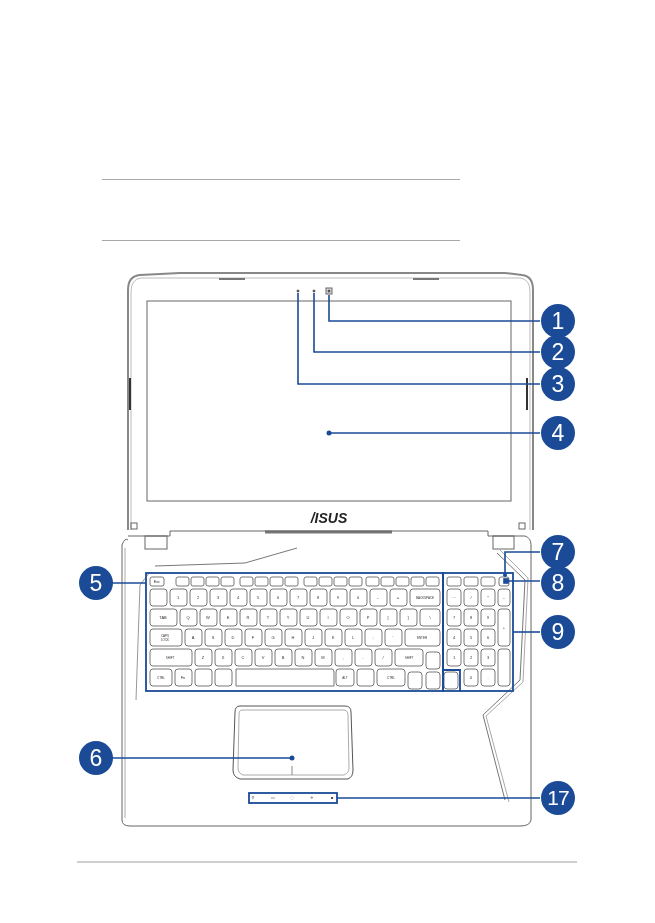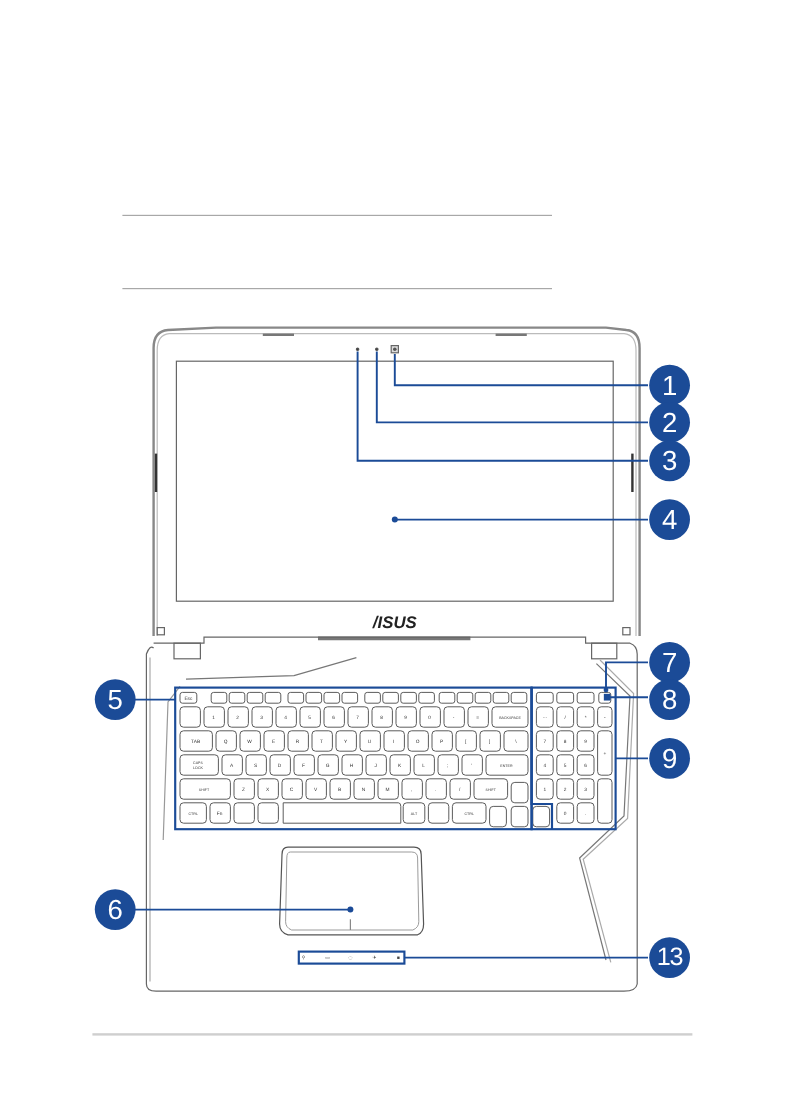--- a/index.html
+++ b/index.html
@@ -292,13 +292,13 @@
 
 <div class="callout" style="left:541px;top:304px;">1</div>
 <div class="callout" style="left:541px;top:335px;">2</div>
 <div class="callout" style="left:541px;top:367px;">3</div>
 <div class="callout" style="left:541px;top:416px;">4</div>
 <div class="callout" style="left:79px;top:566px;">5</div>
 <div class="callout" style="left:79px;top:741px;">6</div>
 <div class="callout" style="left:541px;top:535px;">7</div>
 <div class="callout" style="left:541px;top:566px;">8</div>
 <div class="callout" style="left:541px;top:615px;">9</div>
-<div class="callout two" style="left:541px;top:781px;">13</div>
+<div class="callout two" style="left:541px;top:781px;">17</div>
 
 </body></html>

